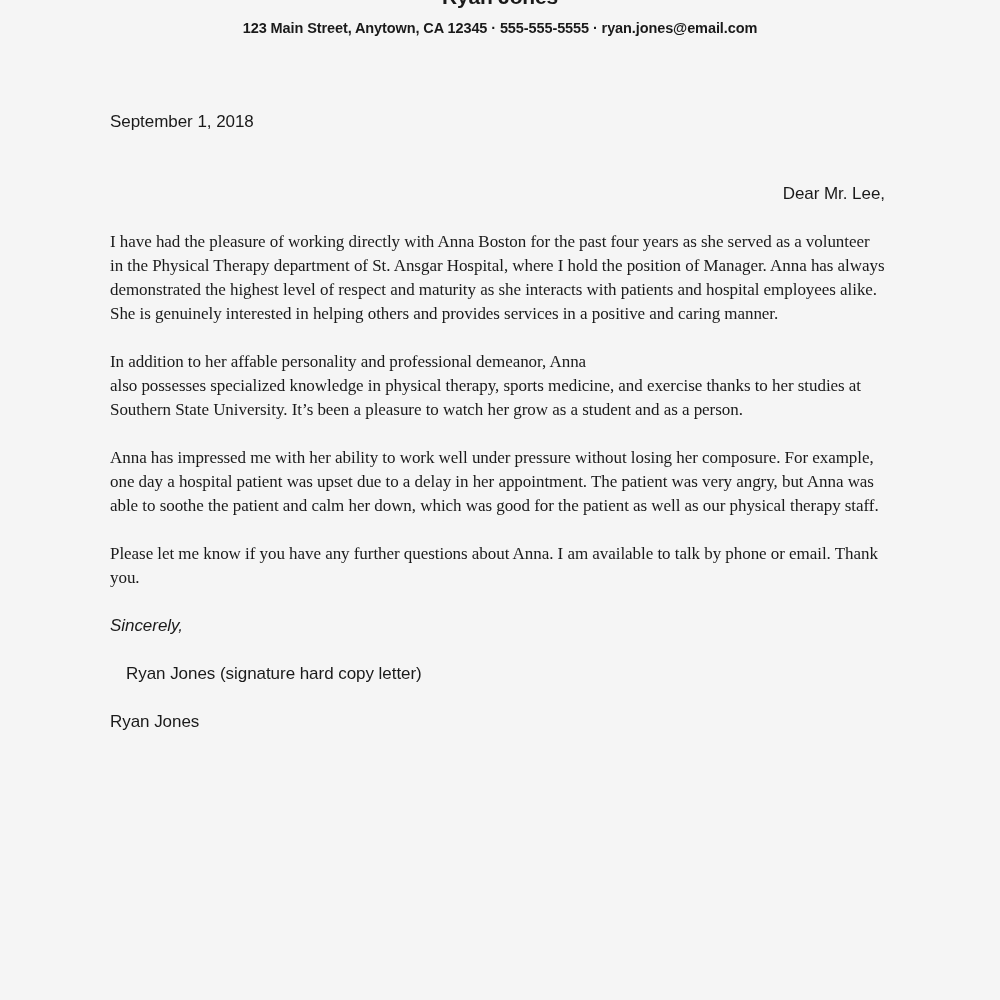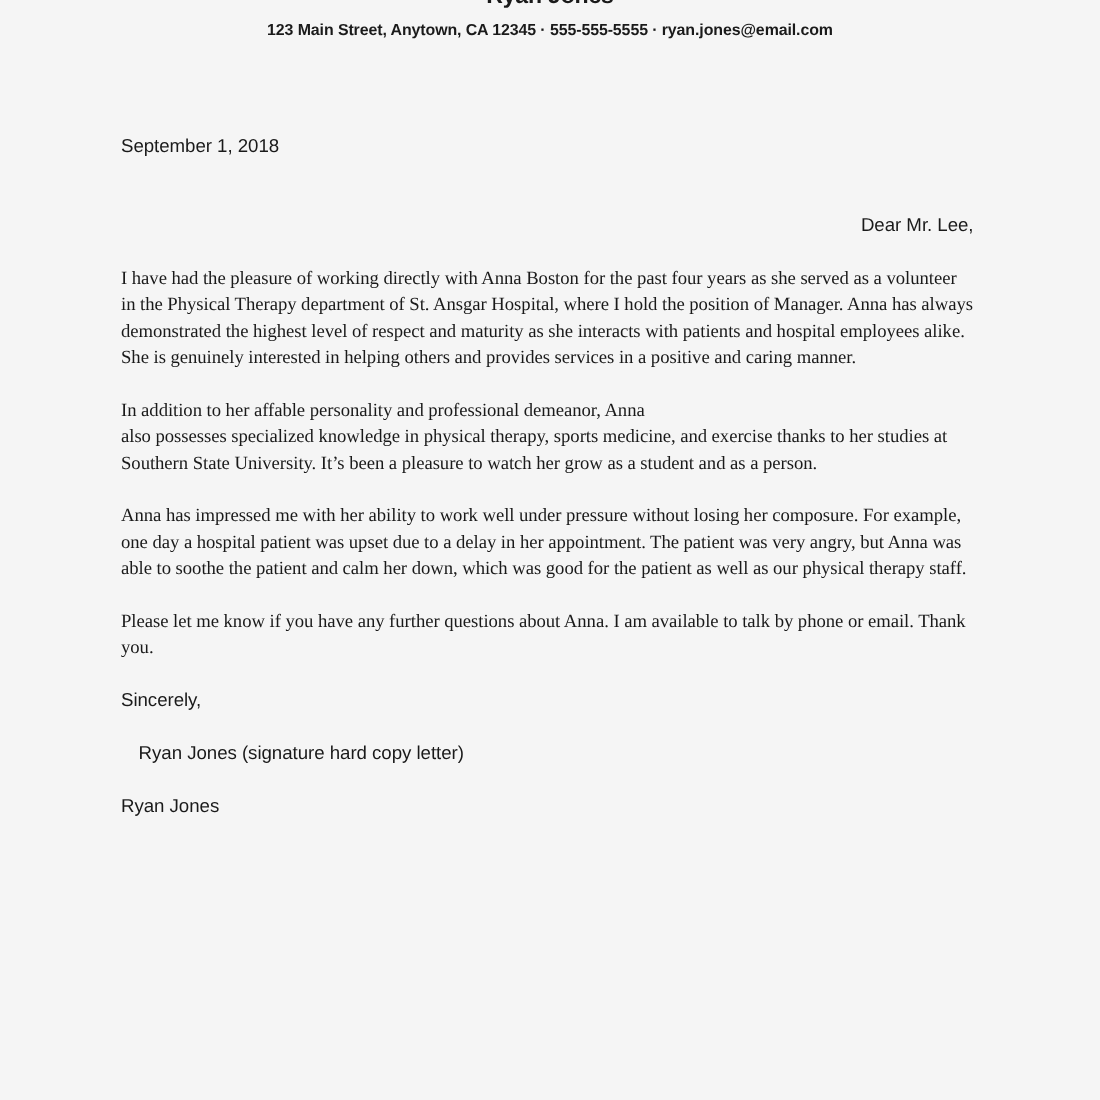--- a/index.html
+++ b/index.html
@@ -41,21 +41,21 @@
     font-weight: bold;
     line-height: 20px;
     margin: 10px 0 0 0;
     letter-spacing: -0.1px;
   }
 
   
   .letter-body {
     position: absolute;
     left: 110px;
-    top: 135px;
+    top: 124px;
     width: 775px;
     font-size: 17px;
     line-height: 24px;
     letter-spacing: -0.05px;
   }
   .para {
     margin: 0 0 24px 0;
     white-space: pre-wrap;
     font-family: Liberation Serif, serif;
   }
@@ -68,20 +68,21 @@
   }
   .address-block {
     margin: 0 0 24px 0;
   }
   .salutation {
     margin: 0 0 24px 0;
     text-align: right;
   }
   .closing {
     margin: 0 0 24px 0;
+    font-style: italic;
   }
   .signature-note {
     margin: 0 0 24px 16px;
   }
   .signature-name {
     margin: 0;
   }
 </style>
 </head>
 <body>

